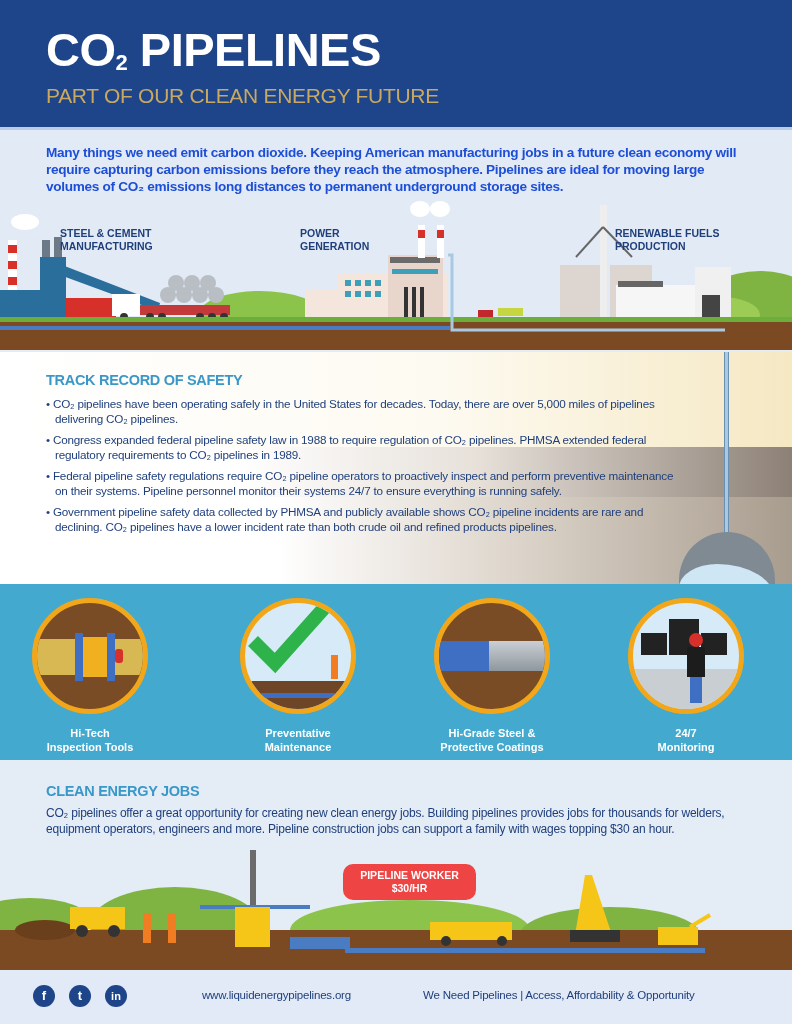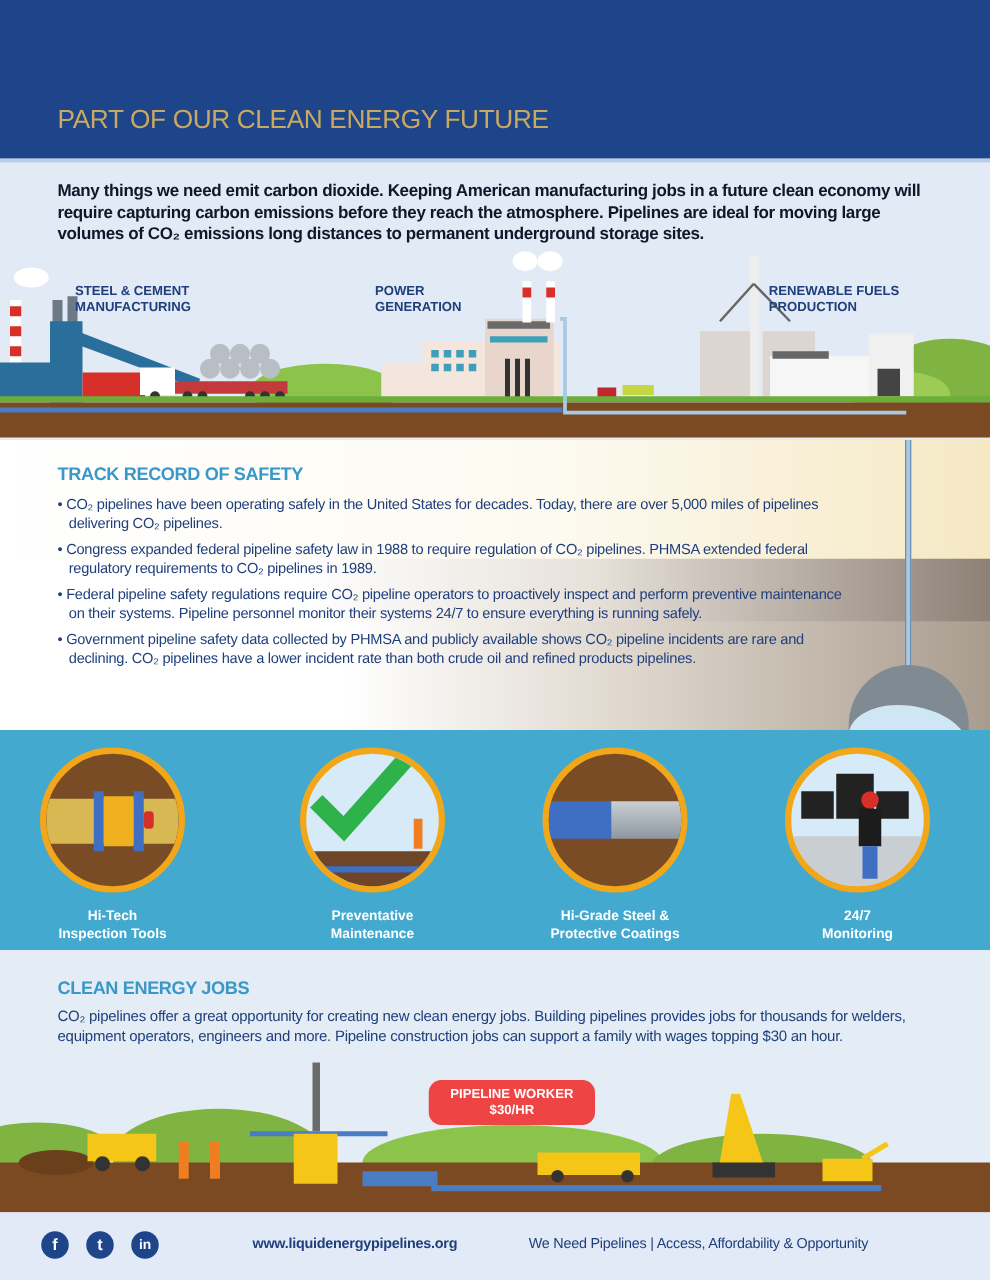--- a/index.html
+++ b/index.html
@@ -2,21 +2,21 @@
 <html><head>
 <meta charset="utf-8">
 <style>
   * { box-sizing: border-box; margin: 0; padding: 0; }
   body { width: 792px; height: 1024px; overflow: hidden; font-family: "Liberation Sans", sans-serif; background: #e4ecf6; position: relative; }
   .header { position: absolute; left: 0; top: 0; width: 792px; height: 127px; background: #1e4489; }
   .header .title { position: absolute; left: 46px; top: 22px; color: #fff; font-weight: bold; font-size: 47px; letter-spacing: -0.5px; }
   .header .title sub { font-size: 22px; vertical-align: -4px; }
   .header .subtitle { position: absolute; left: 46px; top: 84px; color: #c9a961; font-size: 21px; letter-spacing: -0.3px; }
   .intro-band { position: absolute; left: 0; top: 127px; width: 792px; height: 223px; background: #e2eaf5; border-top: 3px solid #b9cde9; }
-  .intro { position: absolute; left: 46px; top: 144px; width: 710px; font-size: 13.6px; font-weight: bold; color: #0f172a; line-height: 17px; letter-spacing: -0.3px; }
+  .intro { position: absolute; left: 46px; top: 144px; width: 710px; font-size: 13.6px; font-weight: bold; color: #1d4ed8; line-height: 17px; letter-spacing: -0.3px; }
   .scene { position: absolute; left: 0; top: 195px; width: 792px; height: 160px; }
   .scene-label { position: absolute; font-size: 10.5px; font-weight: bold; color: #1f3f7c; text-align: left; line-height: 13px; }
   .safety { position: absolute; left: 0; top: 352px; width: 792px; height: 232px; background: linear-gradient(90deg, #ffffff 0%, #fdfaf1 55%, #f5e8c3 100%); overflow: hidden; }
   .safety .lower { position: absolute; left: 0; top: 95px; width: 792px; height: 137px; background: linear-gradient(90deg, #ffffff 30%, #e7e1da 60%, #8d8176 100%); }
   .safety .lower2 { position: absolute; left: 0; top: 145px; width: 792px; height: 87px; background: linear-gradient(90deg, #ffffff 35%, #ddd5cb 65%, #a89c8e 100%); }
   .safety h2 { position: absolute; left: 46px; top: 20px; color: #3a98c9; font-size: 14.5px; font-weight: bold; letter-spacing: -0.3px; }
   .safety ul { position: absolute; left: 46px; top: 44px; width: 640px; list-style: none; }
   .safety li { font-size: 11.7px; color: #1f3f7c; line-height: 15px; margin-bottom: 6px; padding-left: 9px; text-indent: -9px; letter-spacing: -0.2px; }
   .safety li::before { content: "\2022"; margin-right: 3px; }
   .well-pipe { position: absolute; left: 724px; top: 0; width: 5px; height: 195px; background: #a9c9e3; border-left: 1px solid #6b8fb0; border-right: 1px solid #6b8fb0; }
@@ -26,27 +26,28 @@
   .feature { position: absolute; top: 14px; width: 160px; text-align: center; }
   .feature .circle { width: 116px; height: 116px; margin: 0 auto; border-radius: 50%; border: 5px solid #f2a71b; overflow: hidden; position: relative; }
   .feature .label { margin-top: 12px; color: #fff; font-weight: bold; font-size: 11px; line-height: 14px; }
   .jobs { position: absolute; left: 0; top: 760px; width: 692px; height: 210px; background: #e4ecf6; }
   .jobs h2 { position: absolute; left: 46px; top: 23px; color: #3a98c9; font-size: 14.5px; font-weight: bold; letter-spacing: -0.3px; }
   .jobs p { position: absolute; left: 46px; top: 45px; width: 710px; font-size: 12px; color: #1f3f7c; line-height: 16px; letter-spacing: -0.2px; }
   .badge { position: absolute; left: 343px; top: 864px; width: 133px; height: 36px; background: #ef4444; border-radius: 10px; color: #fff; text-align: center; font-weight: bold; font-size: 10.5px; line-height: 13px; padding-top: 5px; }
   .construction { position: absolute; left: 0; top: 845px; width: 792px; height: 125px; }
   .footer { position: absolute; left: 0; top: 970px; width: 792px; height: 54px; background: #e1eaf6; }
   .social { position: absolute; top: 15px; width: 22px; height: 22px; border-radius: 50%; background: #1e4489; color: #fff; font-weight: bold; font-size: 13px; text-align: center; line-height: 22px; }
-  .footer .url { position: absolute; left: 202px; top: 19px; font-size: 11.5px; font-weight: bold; color: #1f3f7c; letter-spacing: -0.2px; }
+  .footer .url { position: absolute; left: 202px; top: 19px; font-size: 11.5px; font-weight: normal; color: #1f3f7c; letter-spacing: -0.2px; }
   .footer .tagline { position: absolute; left: 423px; top: 19px; font-size: 11.5px; color: #1f3f7c; letter-spacing: -0.2px; }
 </style>
 </head>
 <body>
 
 <div class="header">
+  <div class="title"><span>CO</span><sub>2</sub><span> PIPELINES</span></div>
   <div class="subtitle">PART OF OUR CLEAN ENERGY FUTURE</div>
 </div>
 
 <div class="intro-band"></div>
 <div class="intro">Many things we need emit carbon dioxide. Keeping American manufacturing jobs in a future clean economy will require capturing carbon emissions before they reach the atmosphere. Pipelines are ideal for moving large volumes of CO₂ emissions long distances to permanent underground storage sites.</div>
 
 <svg class="scene" viewBox="0 0 792 160" width="792" height="160">
 
   <ellipse cx="260" cy="118" rx="60" ry="22" fill="#8cc34a"></ellipse>
   <ellipse cx="760" cy="112" rx="60" ry="36" fill="#7fb342"></ellipse>

